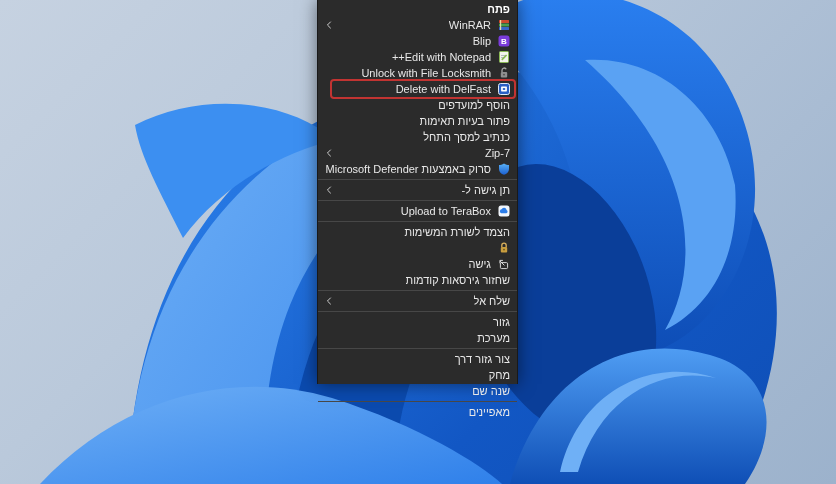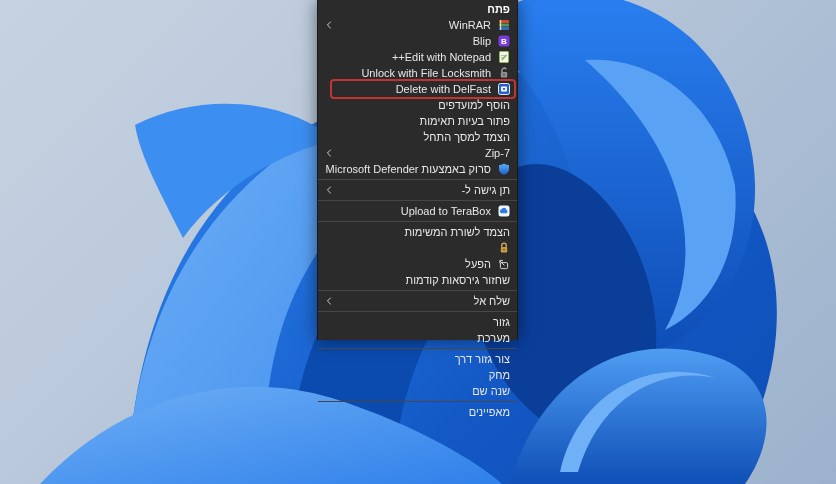--- a/index.html
+++ b/index.html
@@ -12,21 +12,21 @@
 
   
   .wallpaper{
     position:absolute;inset:0;
     background:linear-gradient(135deg,#c6d2e1 0%,#bac9db 35%,#a9bcd3 70%,#9cb2cc 100%);
   }
   .wallpaper svg{position:absolute;inset:0;display:block;}
 
   
   .context-menu{
-    position:absolute;left:317px;top:0;width:201px;height:340px;
+    position:absolute;left:317px;top:0;width:201px;height:384px;
     background:#2b2b2b;
     border-left:1px solid #191919;border-right:1px solid #191919;
     box-shadow:0 0 16px rgba(0,0,0,.5);
     box-sizing:border-box;
     direction:rtl;
     padding-top:1px;
     color:#e8e8e8;
   }
   .menu-item{
     position:relative;
@@ -172,21 +172,21 @@
       </div>
       <div class="menu-item">
         <span class="item-label">הוסף למועדפים</span>
         <span class="flex-spacer"></span>
       </div>
       <div class="menu-item">
         <span class="item-label">פתור בעיות תאימות</span>
         <span class="flex-spacer"></span>
       </div>
       <div class="menu-item">
-        <span class="item-label">הצמד למסך התחל</span>
+        <span class="item-label">כנתיב למסך התחל</span>
         <span class="flex-spacer"></span>
       </div>
       <div class="menu-item">
         <span class="item-label">7-Zip</span>
         <span class="flex-spacer"></span>
         <span class="chevron">
           <svg viewBox="0 0 8 12" width="7" height="10">
             <path d="M5.5 2 L1.5 6 L5.5 10" stroke="#cfcfcf" fill="none" stroke-width="1.2"></path>
           </svg>
         </span>
@@ -243,21 +243,21 @@
         <span class="flex-spacer"></span>
       </div>
       <div class="menu-item">
         <span class="item-icon">
           <svg viewBox="0 0 12 12" fill="none" stroke="#d6d6d6" stroke-width="1">
             <rect x="2.4" y="4.6" width="7.2" height="6" rx="1.2"></rect>
             <path d="M6.4 7.4 L1.9 2.9"></path>
             <path d="M4.9 2.4 h-3 v3"></path>
           </svg>
         </span>
-        <span class="item-label">הפעל</span>
+        <span class="item-label">גישה</span>
         <span class="flex-spacer"></span>
       </div>
       <div class="menu-item">
         <span class="item-label">שחזור גירסאות קודמות</span>
         <span class="flex-spacer"></span>
       </div>
       <div class="menu-separator"></div>
       <div class="menu-item">
         <span class="item-label">שלח אל</span>
         <span class="flex-spacer"></span>

